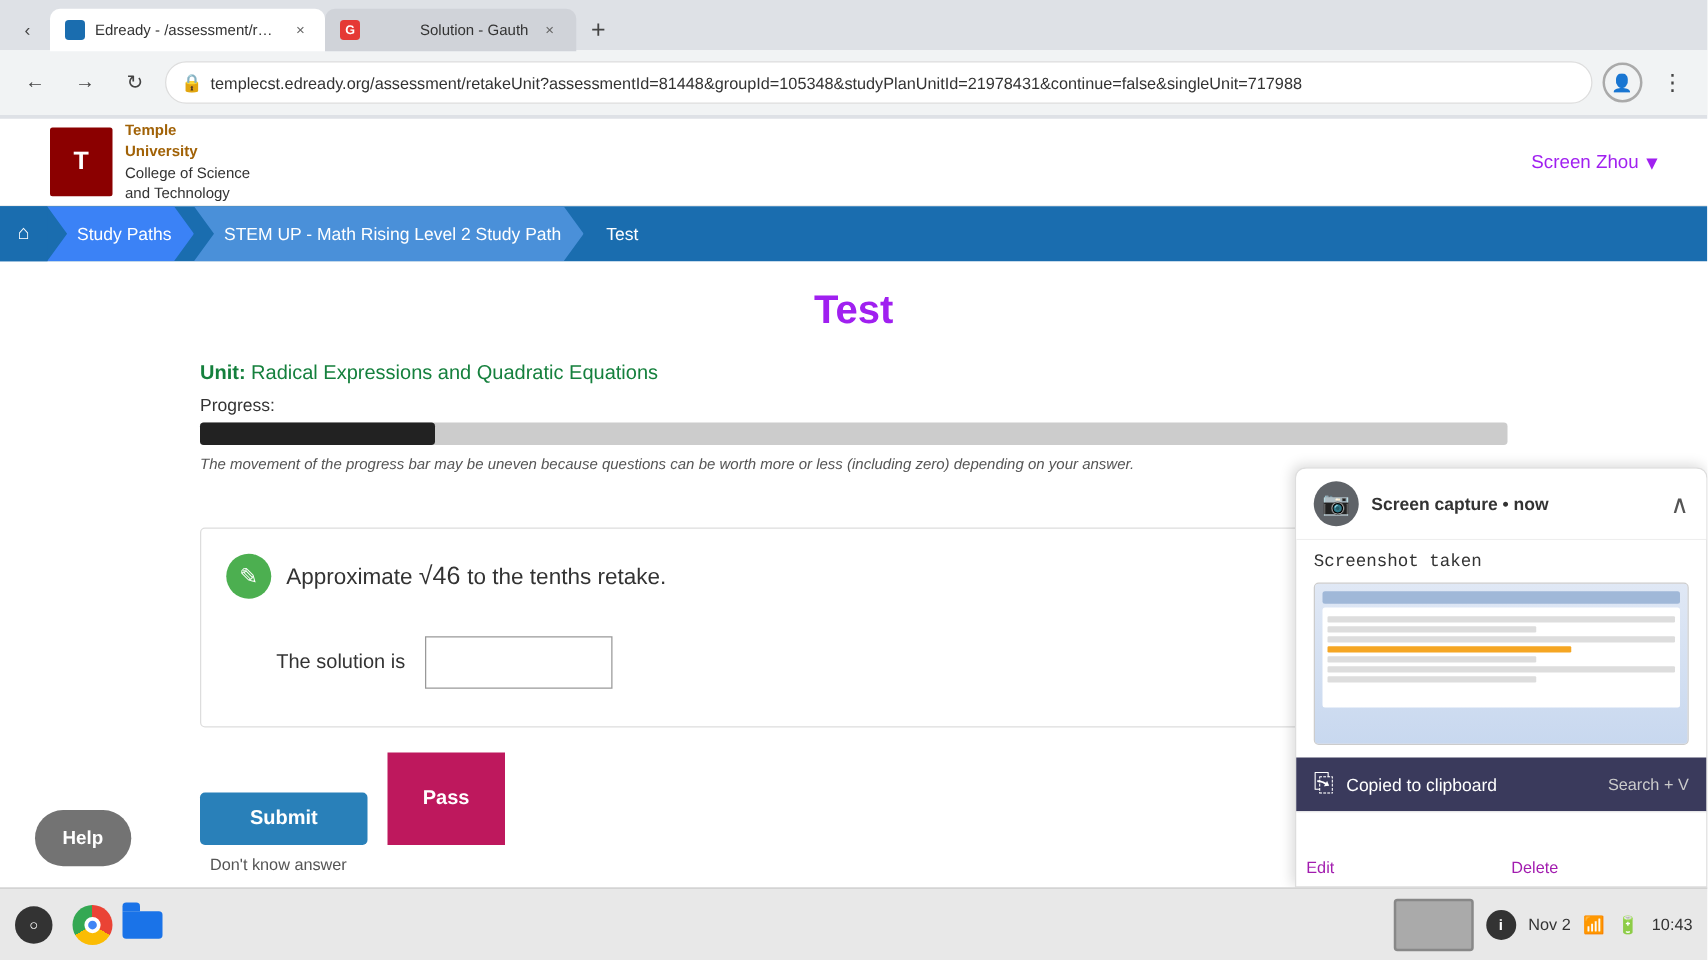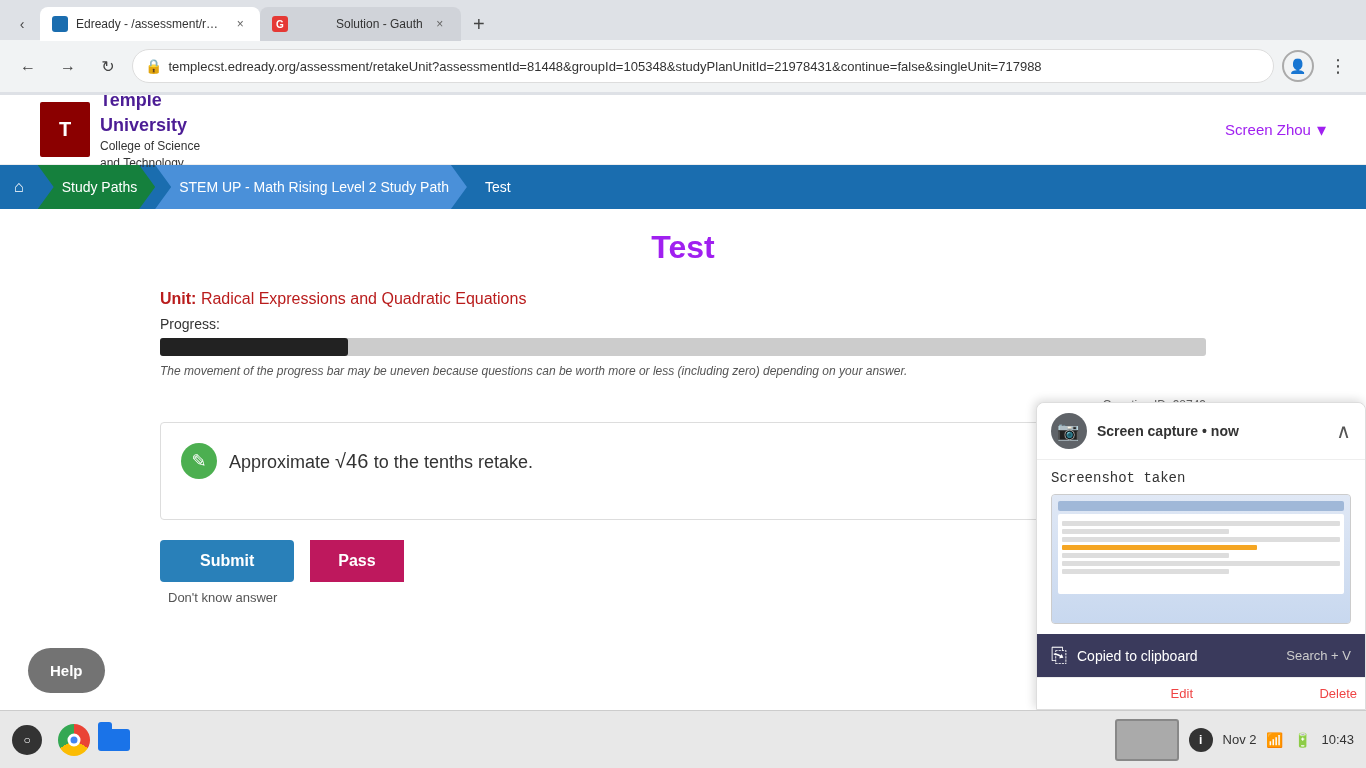--- a/index.html
+++ b/index.html
@@ -28,61 +28,61 @@
     .menu-btn { width: 32px; height: 32px; display: flex; align-items: center; justify-content: center; border-radius: 50%; cursor: pointer; color: #444; font-size: 18px; }
 
     
     .page-content { height: 673px; overflow: hidden; }
 
     
     .site-header { display: flex; align-items: center; padding: 10px 40px; border-bottom: 1px solid #eee; height: 70px; }
     .temple-logo { display: flex; align-items: center; gap: 10px; margin-right: auto; }
     .temple-shield { width: 50px; height: 55px; background: #8B0000; display: flex; align-items: center; justify-content: center; color: #fff; font-size: 20px; font-weight: bold; border-radius: 2px; }
     .temple-text { font-size: 12px; color: #333; line-height: 1.4; }
-    .temple-text .university { font-size: 18px; font-weight: bold; color: #4c1d95; }
+    .temple-text .university { font-size: 12px; font-weight: bold; color: #a16207; }
     .edready-logo { text-align: center; margin: 0 auto; }
     .edready-brand { font-size: 36px; font-weight: bold; }
     .edready-brand .ed { color: #333; }
     .edready-brand .ready { color: #1a6daf; }
     .edready-brand .reg { font-size: 16px; color: #1a6daf; vertical-align: super; }
     .edready-powered { font-size: 11px; color: #666; text-align: right; margin-top: 2px; }
     .edready-powered span { color: #1a6daf; font-weight: bold; }
     .user-menu { display: flex; align-items: center; gap: 6px; cursor: pointer; color: #a020f0; font-size: 15px; font-weight: 500; }
     .user-chevron { font-size: 18px; color: #a020f0; }
 
     
     .breadcrumb { display: flex; align-items: center; background: #1a6daf; height: 44px; padding: 0; }
     .breadcrumb-home { background: #1a6daf; padding: 0 14px; height: 44px; display: flex; align-items: center; color: #fff; font-size: 16px; }
-    .breadcrumb-item { background: #15803d; padding: 0 18px 0 24px; height: 44px; display: flex; align-items: center; color: #fff; font-size: 14px; font-weight: 500; position: relative; clip-path: polygon(0 0, calc(100% - 16px) 0, 100% 50%, calc(100% - 16px) 100%, 0 100%, 16px 50%); cursor: pointer; }
+    .breadcrumb-item { background: #3b82f6; padding: 0 18px 0 24px; height: 44px; display: flex; align-items: center; color: #fff; font-size: 14px; font-weight: 500; position: relative; clip-path: polygon(0 0, calc(100% - 16px) 0, 100% 50%, calc(100% - 16px) 100%, 0 100%, 16px 50%); cursor: pointer; }
     .breadcrumb-item:first-of-type { clip-path: polygon(0 0, calc(100% - 16px) 0, 100% 50%, calc(100% - 16px) 100%, 0 100%); padding-left: 16px; }
     .breadcrumb-item.active { background: #4a90d9; }
     .breadcrumb-last { padding: 0 18px; color: #fff; font-size: 14px; display: flex; align-items: center; }
 
     
     .main-content { padding: 20px 160px; }
     .page-title { text-align: center; font-size: 32px; color: #a020f0; font-weight: bold; margin-bottom: 24px; }
-    .unit-label { font-size: 16px; color: #b91c1c; margin-bottom: 8px; }
+    .unit-label { font-size: 16px; color: #15803d; margin-bottom: 8px; }
     .unit-label strong { font-weight: bold; }
     .progress-label { font-size: 14px; color: #333; margin-bottom: 6px; }
     .progress-bar-container { background: #ccc; height: 18px; border-radius: 3px; margin-bottom: 8px; width: 100%; }
     .progress-bar-fill { background: #222; height: 100%; border-radius: 3px; width: 18%; }
     .progress-note { font-size: 12px; color: #555; font-style: italic; margin-bottom: 20px; }
     .question-id { text-align: right; font-size: 12px; color: #666; margin-bottom: 10px; }
 
     .question-container { border: 1px solid #ddd; border-radius: 4px; padding: 20px; margin-bottom: 20px; }
     .question-header { display: flex; align-items: center; gap: 12px; margin-bottom: 20px; }
     .pencil-icon-circle { width: 36px; height: 36px; border-radius: 50%; background: #4caf50; display: flex; align-items: center; justify-content: center; color: #fff; font-size: 18px; flex-shrink: 0; }
     .question-text { font-size: 18px; color: #333; }
     .sqrt-symbol { font-size: 20px; }
     .answer-row { display: flex; align-items: center; gap: 16px; padding: 10px 0 10px 40px; }
     .answer-label { font-size: 16px; color: #333; }
     .answer-input { border: 1px solid #999; width: 150px; height: 42px; font-size: 16px; padding: 4px 8px; }
 
     .button-row { display: flex; gap: 16px; margin-bottom: 8px; }
-    .submit-btn { background: #2980b9; color: #fff; border: none; padding: 12px 40px; font-size: 16px; font-weight: bold; cursor: pointer; border-radius: 4px; }
+    .submit-btn { background: #2980b9; color: #fff; border: none; padding: 12px 40px; font-size: 16px; font-weight: bold; cursor: pointer; border-radius: 4px; margin-top: 32px; }
     .pass-btn { background: #be185d; color: #fff; border: none; padding: 12px 28px; font-size: 16px; font-weight: bold; cursor: pointer; border-radius: 0; }
     .dont-know { font-size: 13px; color: #555; margin-top: 6px; margin-left: 8px; }
 
     
     .help-btn { position: absolute; left: 28px; bottom: 75px; background: #737373; color: #fff; border: none; border-radius: 50px; padding: 14px 22px; font-size: 15px; font-weight: bold; cursor: pointer; }
 
     
     .screen-capture-panel { position: absolute; right: 0; bottom: 58px; width: 330px; background: #fff; border: 1px solid #ddd; border-radius: 8px 8px 0 0; box-shadow: -2px -2px 10px rgba(0,0,0,0.15); }
     .panel-header { display: flex; align-items: center; padding: 10px 14px; background: #fff; border-bottom: 1px solid #eee; border-radius: 8px 8px 0 0; }
     .panel-icon { width: 36px; height: 36px; border-radius: 50%; background: #5f6368; display: flex; align-items: center; justify-content: center; color: #fff; font-size: 18px; flex-shrink: 0; }
@@ -92,21 +92,21 @@
     .panel-body { padding: 10px 14px; }
     .screenshot-taken-label { font-size: 14px; color: #333; font-weight: 500; margin-bottom: 8px; font-family: Liberation Mono, monospace; }
     .screenshot-thumbnail { width: 100%; height: 130px; background: #e8eaf0; border-radius: 4px; overflow: hidden; display: flex; align-items: center; justify-content: center; border: 1px solid #ccc; }
     .thumbnail-inner { width: 100%; height: 100%; background: linear-gradient(to bottom, #e0e8f5 0%, #c8d8ef 100%); position: relative; }
     .thumb-bar { height: 10px; background: #a0b8d8; margin: 6px 6px 3px; border-radius: 2px; }
     .thumb-content { background: #fff; margin: 3px 6px; height: 80px; border-radius: 2px; padding: 4px; }
     .thumb-line { height: 5px; background: #ddd; margin: 3px 0; border-radius: 1px; }
     .thumb-line.short { width: 60%; }
     .thumb-line.orange { background: #f5a623; width: 70%; }
     .panel-actions { display: flex; gap: 0; border-top: 1px solid #eee; }
-    .panel-action-btn { flex: 1; padding: 8px; text-align: right; font-size: 13px; color: #ef4444; cursor: pointer; font-weight: 500; }
+    .panel-action-btn { flex: 1; padding: 8px; text-align: left; font-size: 13px; color: #a21caf; cursor: pointer; font-weight: 500; margin-top: 28px; }
     .copied-bar { display: flex; align-items: center; background: #3a3a5c; color: #fff; padding: 10px 14px; gap: 10px; }
     .copied-icon { font-size: 20px; }
     .copied-text { flex: 1; font-size: 14px; font-weight: 500; }
     .search-shortcut { font-size: 13px; color: #ccc; }
 
     
     .taskbar { position: absolute; bottom: 0; left: 0; right: 0; height: 58px; background: #e8e8e8; display: flex; align-items: center; padding: 0 12px; border-top: 1px solid #ccc; gap: 8px; }
     .taskbar-circle { width: 30px; height: 30px; border-radius: 50%; background: #333; display: flex; align-items: center; justify-content: center; color: #fff; font-size: 12px; }
     .taskbar-right { display: flex; align-items: center; gap: 10px; font-size: 12px; color: #333; margin-left: auto; }
     .taskbar-notification { width: 24px; height: 24px; border-radius: 50%; background: #333; color: #fff; display: flex; align-items: center; justify-content: center; font-size: 12px; font-weight: bold; }
@@ -205,20 +205,24 @@
     <div class="question-container">
       <div class="question-header">
         <div class="pencil-icon-circle">
           <span>✎</span>
         </div>
         <div class="question-text">
           <span>Approximate</span>
           <span class="sqrt-symbol"> √46 </span>
           <span>to the tenths retake.</span>
         </div>
+      </div>
+      <div class="answer-row">
+        <span class="answer-label">The solution is</span>
+        <input class="answer-input" type="text" style="">
       </div>
     </div>
 
     <div class="button-row">
       <button class="submit-btn">Submit</button>
       <button class="pass-btn">Pass</button>
     </div>
     <div class="dont-know">Don't know answer</div>
 
   </div>

